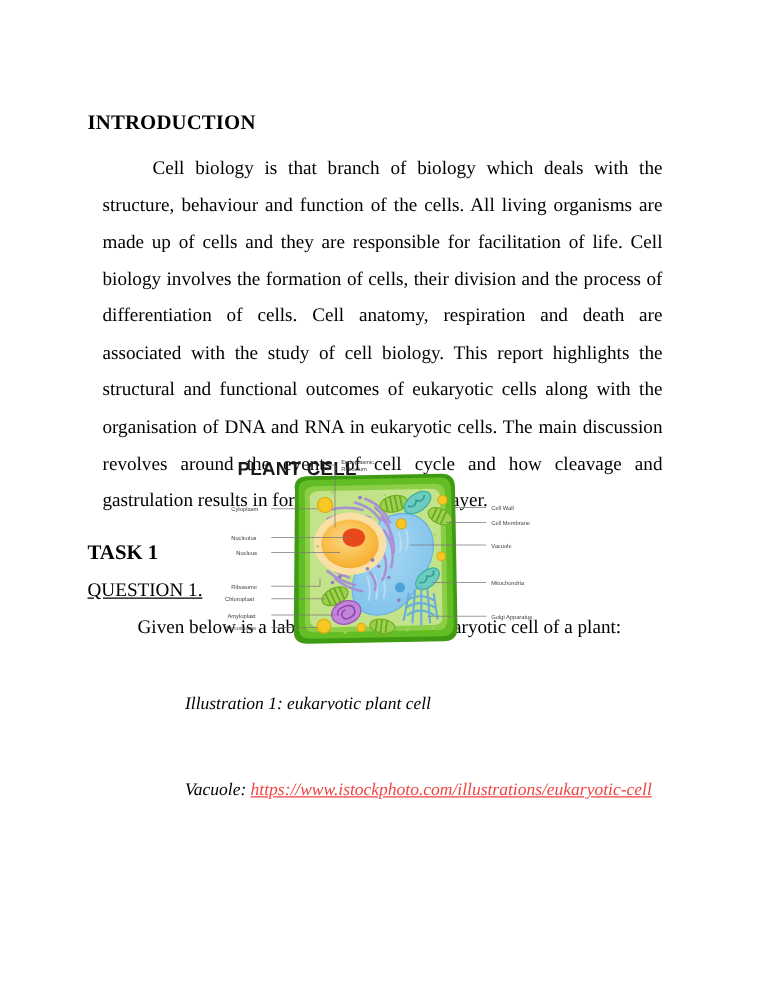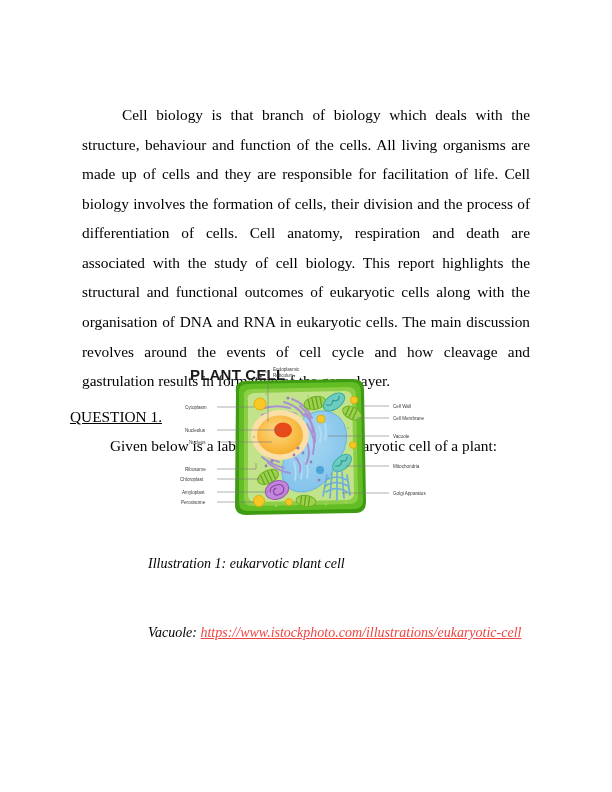--- a/index.html
+++ b/index.html
@@ -119,23 +119,25 @@
     fill: none;
   }
 </style>
 </head>
 <body>
 
 <div class="page">
 
   <div class="content">
 
+    <h1 class="section-heading">INTRODUCTION</h1>
 
     <p class="body-text">Cell biology is that branch of biology which deals with the structure, behaviour and function of the cells. All living organisms are made up of cells and they are responsible for facilitation of life. Cell biology involves the formation of cells, their division and the process of differentiation of cells. Cell anatomy, respiration and death are associated with the study of cell biology. This report highlights the structural and functional outcomes of eukaryotic cells along with the organisation of DNA and RNA in eukaryotic cells. The main discussion revolves around the events of cell cycle and how cleavage and gastrulation results in formation of the germ layer.</p>
 
+    <h2 class="task-heading">TASK 1</h2>
 
     <span class="question-label">QUESTION 1.</span>
 
     <p class="lead-line">Given below is a labelled diagram of eukaryotic cell of a plant:</p>
   </div>
 
   <div class="figure">
     <svg width="300" height="180" viewBox="0 0 300 180" xmlns="http://www.w3.org/2000/svg">
       <defs>
         <clipPath id="cellClip">

